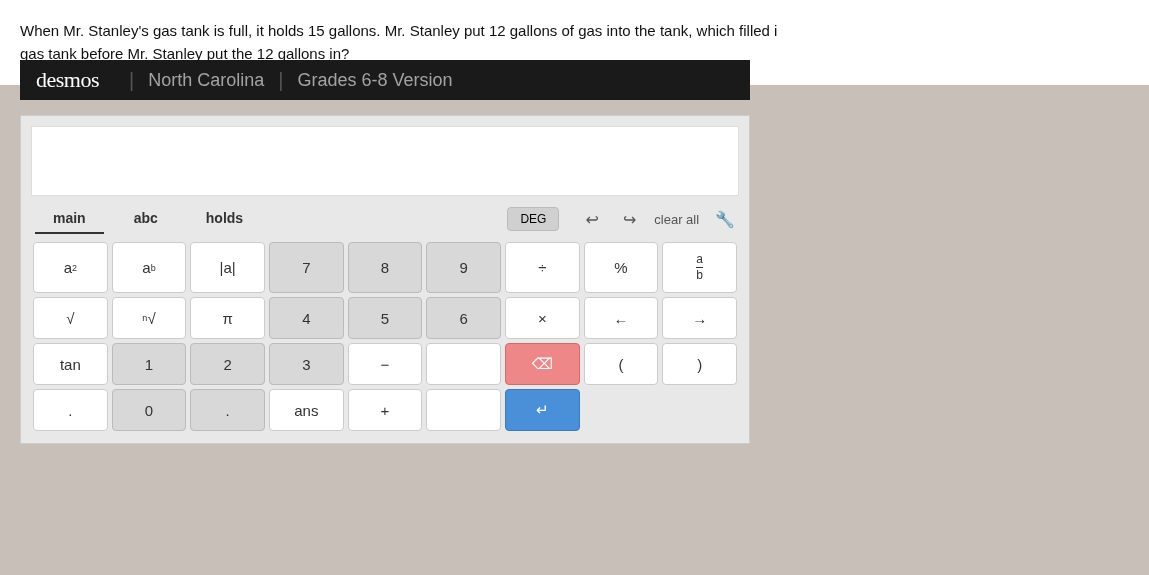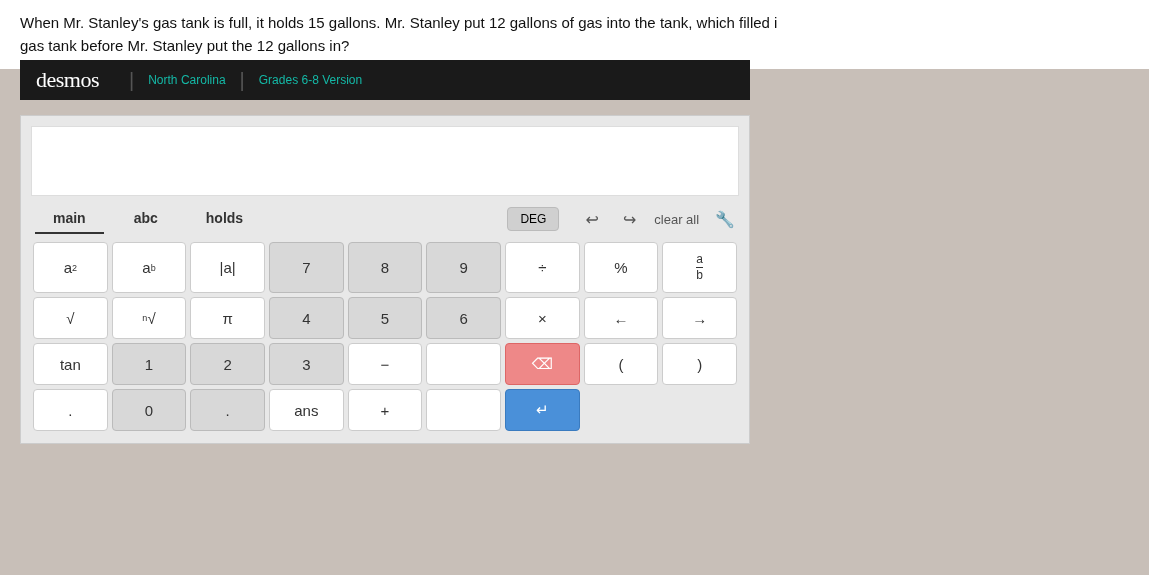--- a/index.html
+++ b/index.html
@@ -7,21 +7,21 @@
       font-family: Arial, sans-serif;
       background: #c8bfb8;
       width: 1149px;
       height: 575px;
       overflow: hidden;
       position: relative;
     }
 
     .problem-text {
       background: white;
-      padding: 12px 20px;
+      padding: 20px 20px;
       font-size: 15px;
       line-height: 1.5;
       color: #111;
       position: absolute;
       top: 0; left: 0; right: 0;
     }
 
     .desmos-bar {
       background: #1a1a1a;
       display: flex;
@@ -44,22 +44,22 @@
       margin-right: 16px;
     }
 
     .bar-divider {
       color: #555;
       font-size: 20px;
       margin: 0 14px;
     }
 
     .bar-label {
-      color: #14b8a6;
-      font-size: 12px;
+      color: #a3a3a3;
+      font-size: 18px;
     }
 
     .calculator-container {
       position: absolute;
       top: 115px;
       left: 20px;
       width: 730px;
       background: #e8e8e8;
       border: 1px solid #ccc;
       padding: 10px;

